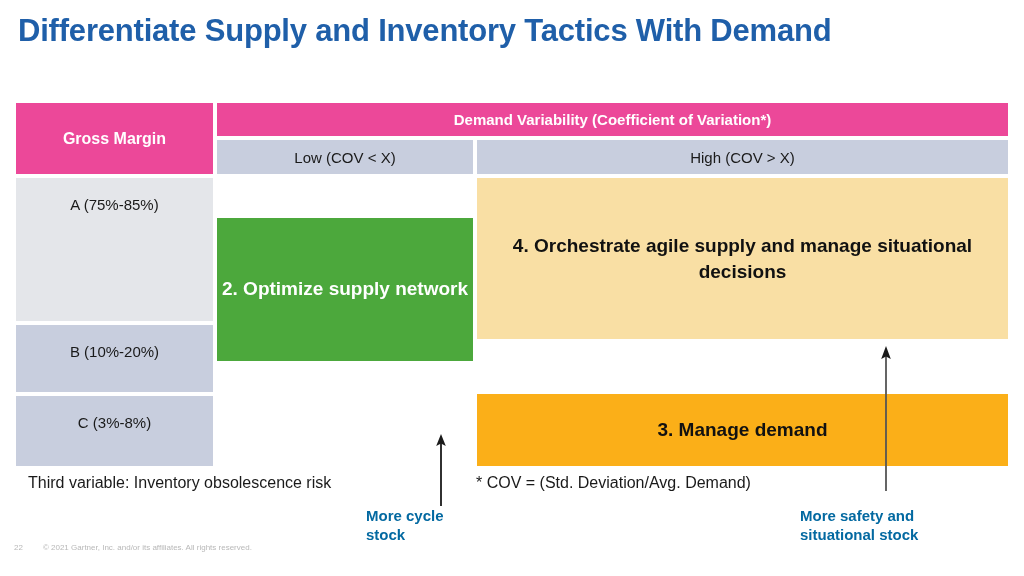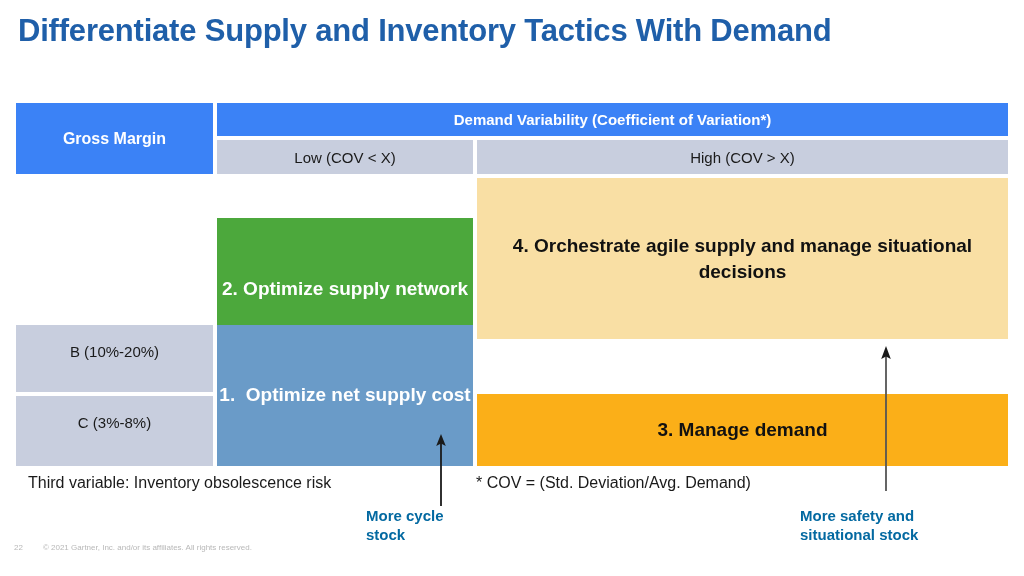--- a/index.html
+++ b/index.html
@@ -41,21 +41,21 @@
     position: absolute;
     box-sizing: border-box;
     display: flex;
     align-items: center;
     justify-content: center;
     text-align: center;
   }
 
   
   .hdr-blue {
-    background: #3b82f6;
+    background: #ec4899;
     color: #ffffff;
     font-weight: bold;
   }
   #gross-margin-header {
     left: 0; top: 0; width: 197px; height: 71px;
     font-size: 16px;
   }
   #demand-variability-header {
     left: 201px; top: 0; width: 791px; height: 33px;
     font-size: 15px;
@@ -175,28 +175,28 @@
 <div id="matrix">
 
   <div class="cell hdr-blue" id="gross-margin-header">Gross Margin</div>
 
   <div class="cell hdr-blue" id="demand-variability-header">Demand Variability (Coefficient of Variation*)</div>
 
   <div class="cell hdr-sub" id="cov-low-header">Low (COV &lt; X)</div>
 
   <div class="cell hdr-sub" id="cov-high-header">High (COV &gt; X)</div>
 
+  <div class="cell row-label" id="row-label-a">A (75%-85%)</div>
 
   <div class="cell row-label" id="row-label-b">B (10%-20%)</div>
 
   <div class="cell row-label" id="row-label-c">C (3%-8%)</div>
 
   <div class="cell" id="quadrant-2">2. Optimize supply network</div>
 
-  <div class="cell" id="quadrant-1">1.  Optimize net supply cost</div>
 
   <div class="cell" id="quadrant-4">4. Orchestrate agile supply and manage situational decisions</div>
 
   <div class="cell" id="quadrant-3">3. Manage demand</div>
 </div>
 
 <div class="footnote" id="third-variable-note">Third variable: Inventory obsolescence risk</div>
 
 <div class="footnote" id="cov-definition-note">* COV = (Std. Deviation/Avg. Demand)</div>
 

